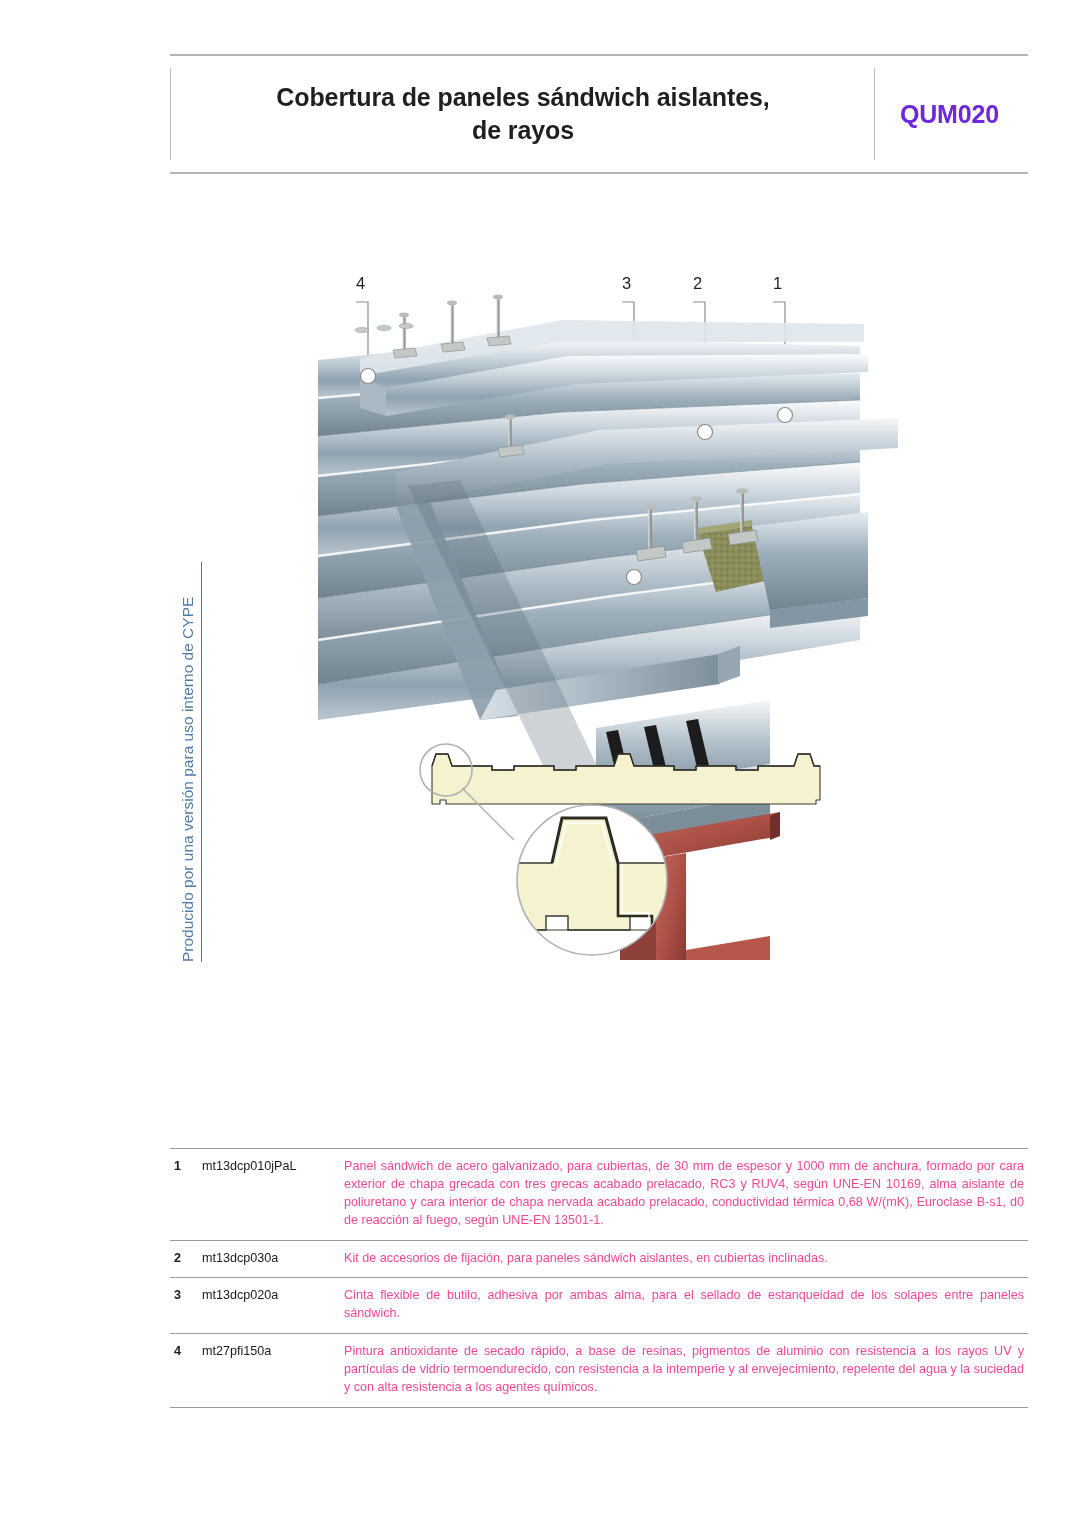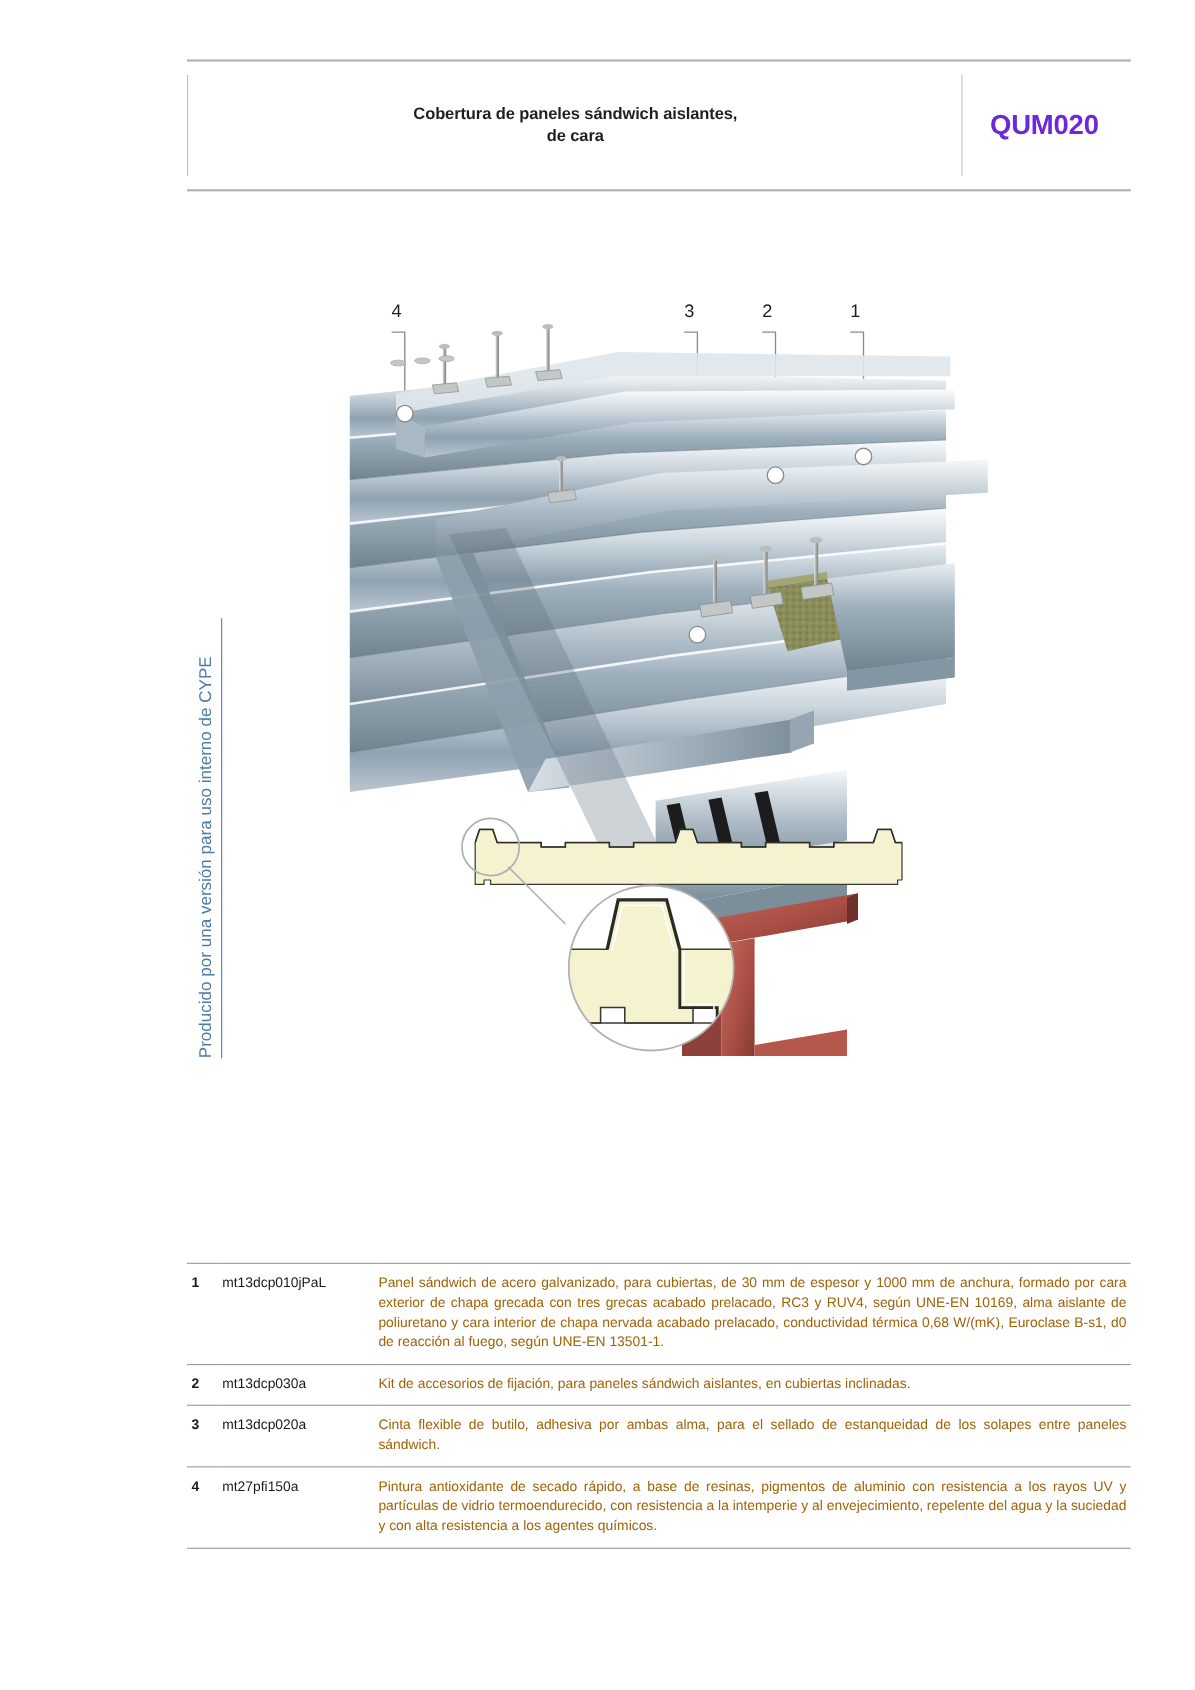--- a/index.html
+++ b/index.html
@@ -58,21 +58,21 @@
   }
 
   .title-cell {
     flex: 1 1 auto;
     display: flex;
     align-items: center;
     justify-content: center;
     padding: 0 14px;
   }
   .title {
-    font-size: 15px;
+    font-size: 25px;
     font-weight: bold;
     line-height: 1.32;
     text-align: center;
     color: #1f1f1f;
     letter-spacing: -0.1px;
   }
 
   .code-cell {
     flex: 0 0 152px;
     display: flex;
@@ -143,21 +143,21 @@
     padding-left: 4px !important;
   }
   .c-code {
     width: 142px;
     font-weight: normal;
     white-space: nowrap;
   }
   .c-desc {
     text-align: justify;
     padding-right: 4px !important;
-    color: #a16207;
+    color: #ec4899;
   }
   .table-bottom-rule {
     position: absolute;
     left: 170px;
     width: 858px;
     height: 0;
     border-top: 1px solid #9a9a9a;
   }
 </style>
 </head>
@@ -166,21 +166,21 @@
 <div class="page">
 
   <div class="header">
 
 
     <div class="divider-v"></div>
 
     <div class="title-cell">
       <div class="title">
         <span>Cobertura de paneles sándwich aislantes,</span><br>
-        <span>de cara</span>
+        <span>de rayos</span>
       </div>
     </div>
 
     <div class="divider-v"></div>
 
     <div class="code-cell">
       <span class="code">QUM020</span>
     </div>
   </div>
 

